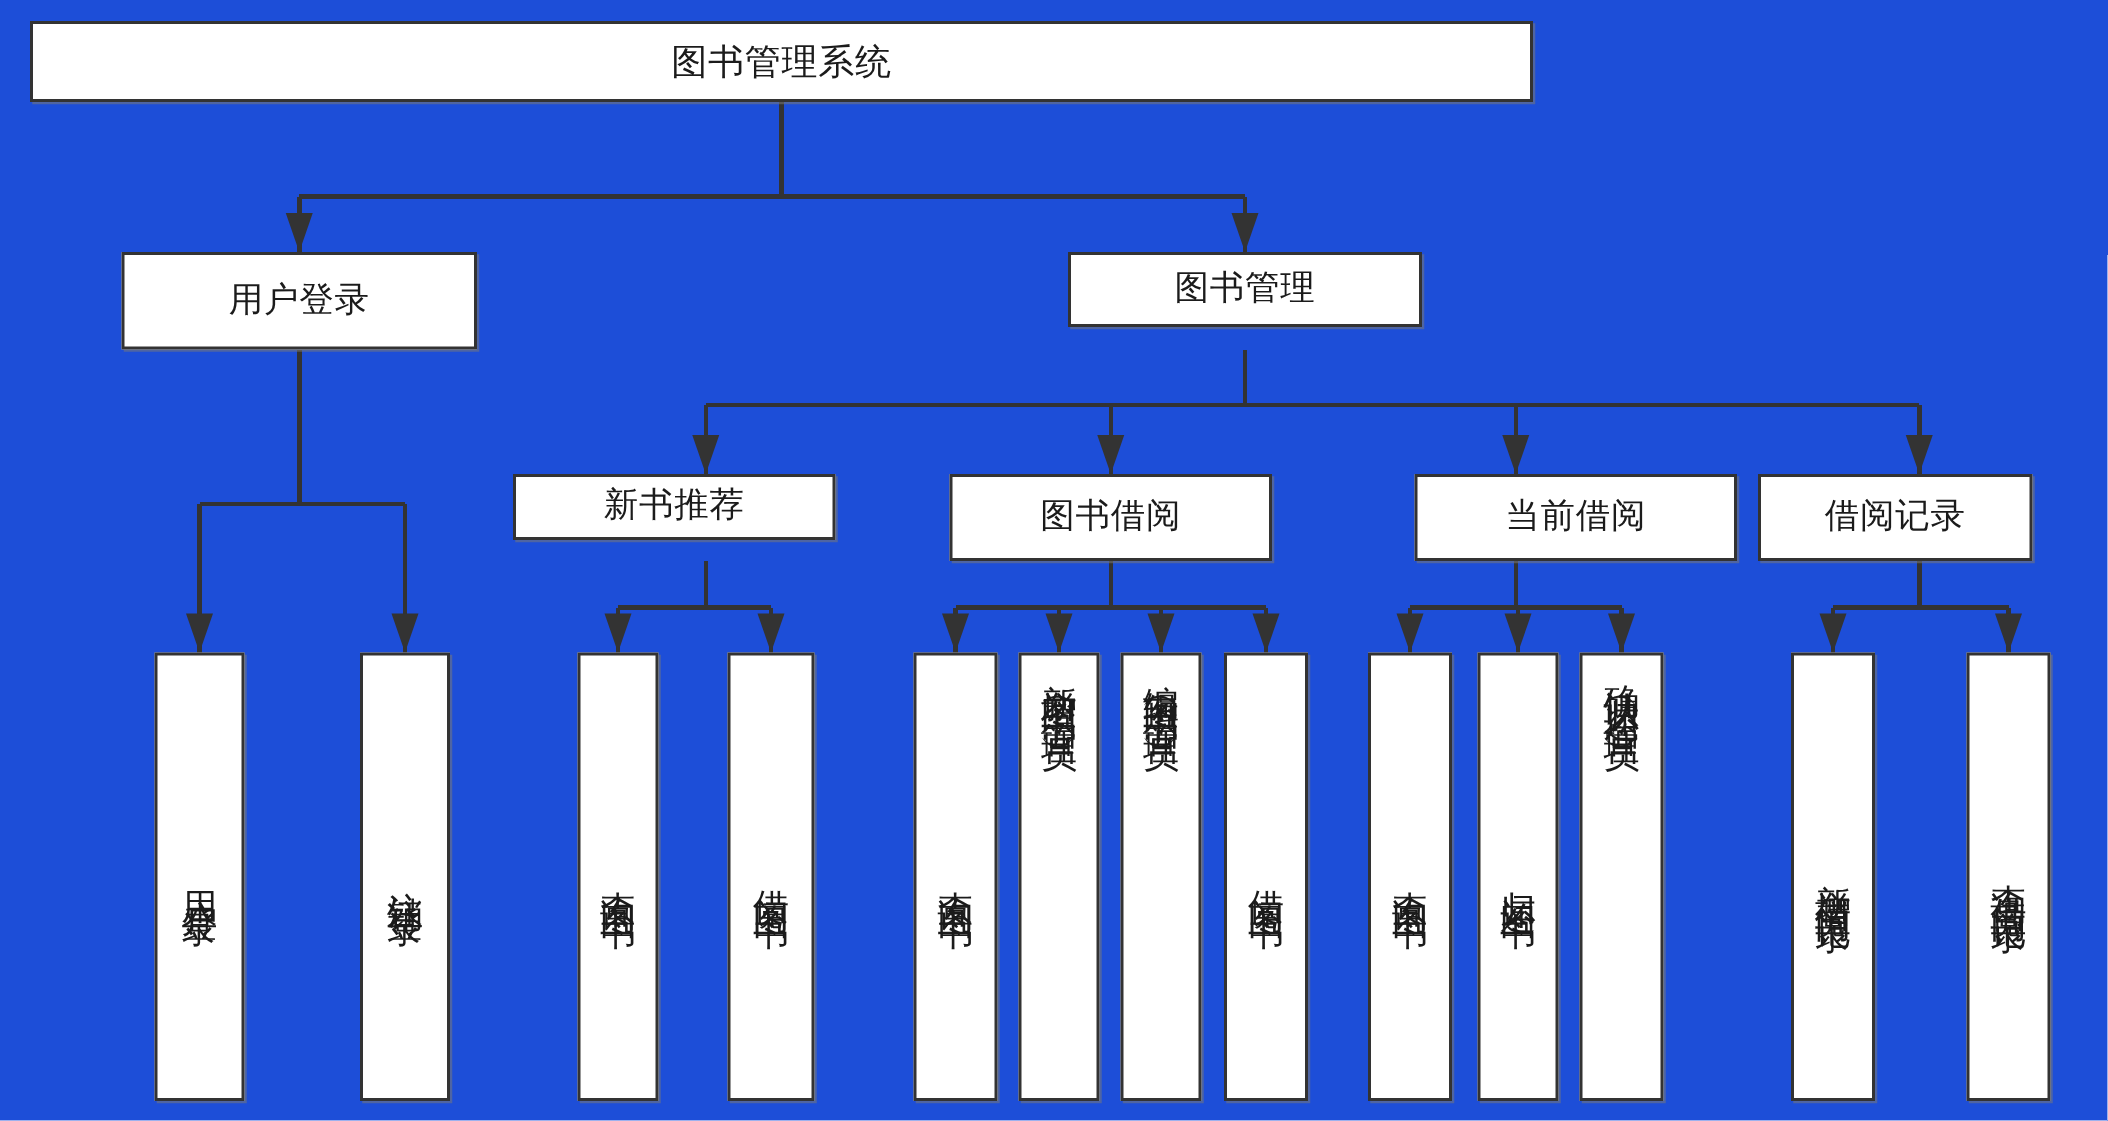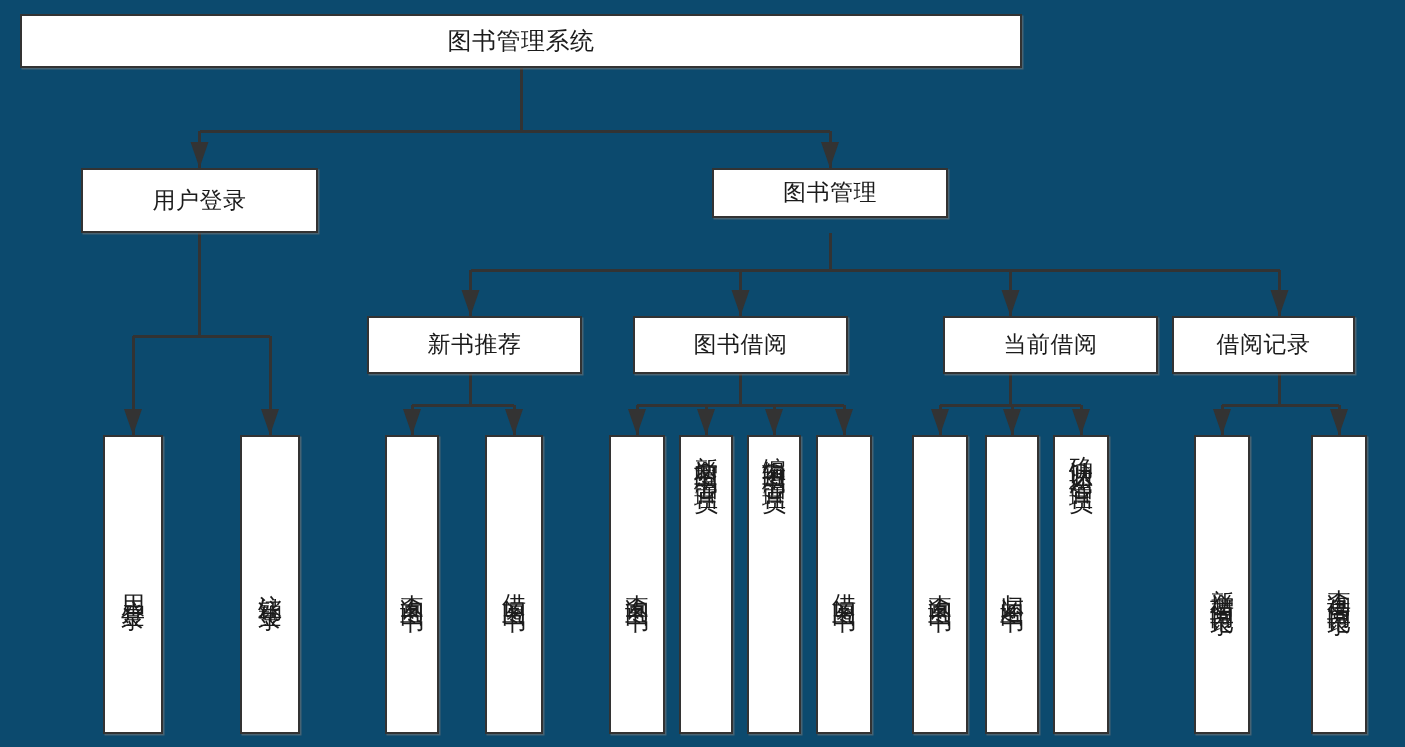--- a/index.html
+++ b/index.html
@@ -8,21 +8,21 @@
     padding: 0;
     background: #ffffff;
   }
   body {
     font-family: "DejaVu Sans", "Liberation Sans", sans-serif;
   }
   #diagram-root {
     position: relative;
     width: 1405px;
     height: 747px;
-    background: #0c4a6e;
+    background: #1d4ed8;
     overflow: hidden;
   }
   #edge-layer {
     position: absolute;
     left: 0;
     top: 0;
     width: 1405px;
     height: 747px;
     pointer-events: none;
   }
@@ -137,21 +137,21 @@
     <span class="node-label">图书管理系统</span>
   </div>
 
   <div class="node horizontal" style="left: 81px; top: 168px; width: 237px; height: 65px;">
     <span class="node-label">用户登录</span>
   </div>
   <div class="node horizontal" style="left: 712px; top: 168px; width: 236px; height: 50px;">
     <span class="node-label">图书管理</span>
   </div>
 
-  <div class="node horizontal" style="left: 367px; top: 316px; width: 215px; height: 58px;">
+  <div class="node horizontal" style="left: 342px; top: 316px; width: 215px; height: 44px;">
     <span class="node-label">新书推荐</span>
   </div>
   <div class="node horizontal" style="left: 633px; top: 316px; width: 215px; height: 58px;">
     <span class="node-label">图书借阅</span>
   </div>
   <div class="node horizontal" style="left: 903px; top: 316px; width: 215px; height: 58px; margin-left: 40px;">
     <span class="node-label">当前借阅</span>
   </div>
   <div class="node horizontal" style="left: 1172px; top: 316px; width: 183px; height: 58px;">
     <span class="node-label">借阅记录</span>

